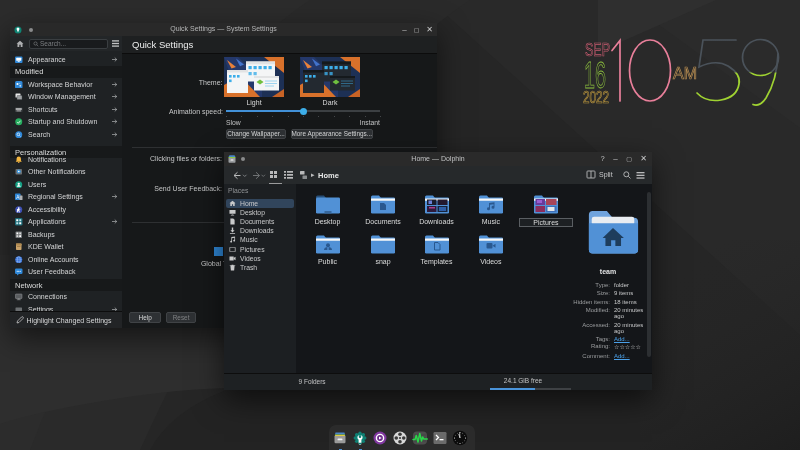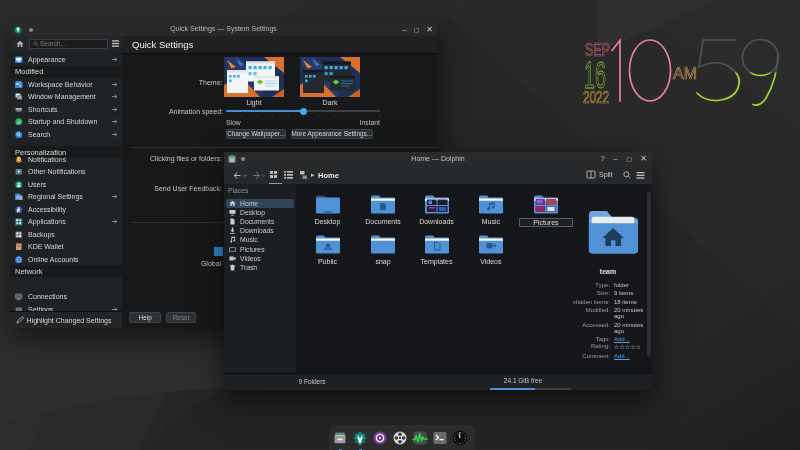--- a/index.html
+++ b/index.html
@@ -292,21 +292,21 @@
 <div class="item" style="top:229.8px">
         <svg class="ic" viewBox="0 0 15 15">
           <rect x="0" y="1" width="15" height="11" rx="2.5" fill="#2f88d8"></rect>
           <path d="M4,12 v3 l4,-3 z" fill="#2f88d8"></path>
           <circle cx="4.5" cy="6.5" r="1.2" fill="#fff"></circle>
           <circle cx="7.5" cy="6.5" r="1.2" fill="#fff"></circle>
           <circle cx="10.5" cy="6.5" r="1.2" fill="#fff"></circle>
         </svg>
         <span>User Feedback</span>
       </div>
-<div class="hdr" style="top:229px">Network</div>
+<div class="hdr" style="top:243px">Network</div>
 <div class="item" style="top:254.8px">
         <svg class="ic" viewBox="0 0 15 15">
           <rect x="1" y="2" width="13" height="9" rx="1" fill="#5a5e61" stroke="#94979a" stroke-width="1"></rect>
           <rect x="5.5" y="11" width="4" height="2" fill="#94979a"></rect>
           <rect x="3.5" y="13" width="8" height="1.3" fill="#94979a"></rect>
         </svg>
         <span>Connections</span>
       </div>
 <div class="item" style="top:267.3px">
         <svg class="ic" viewBox="0 0 15 15">

